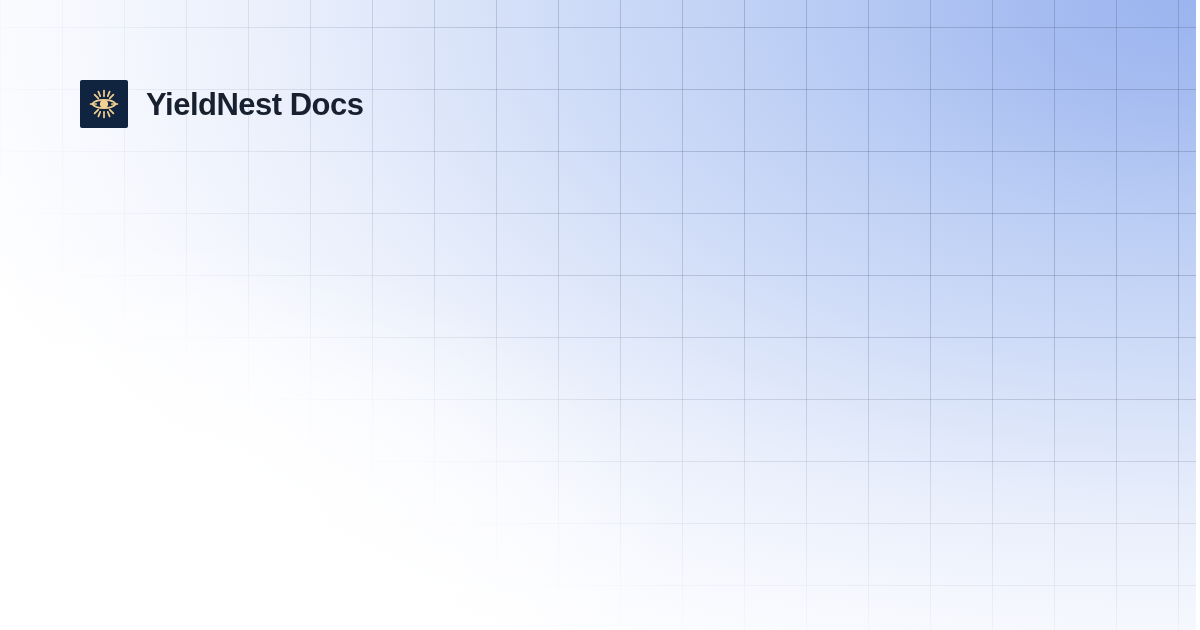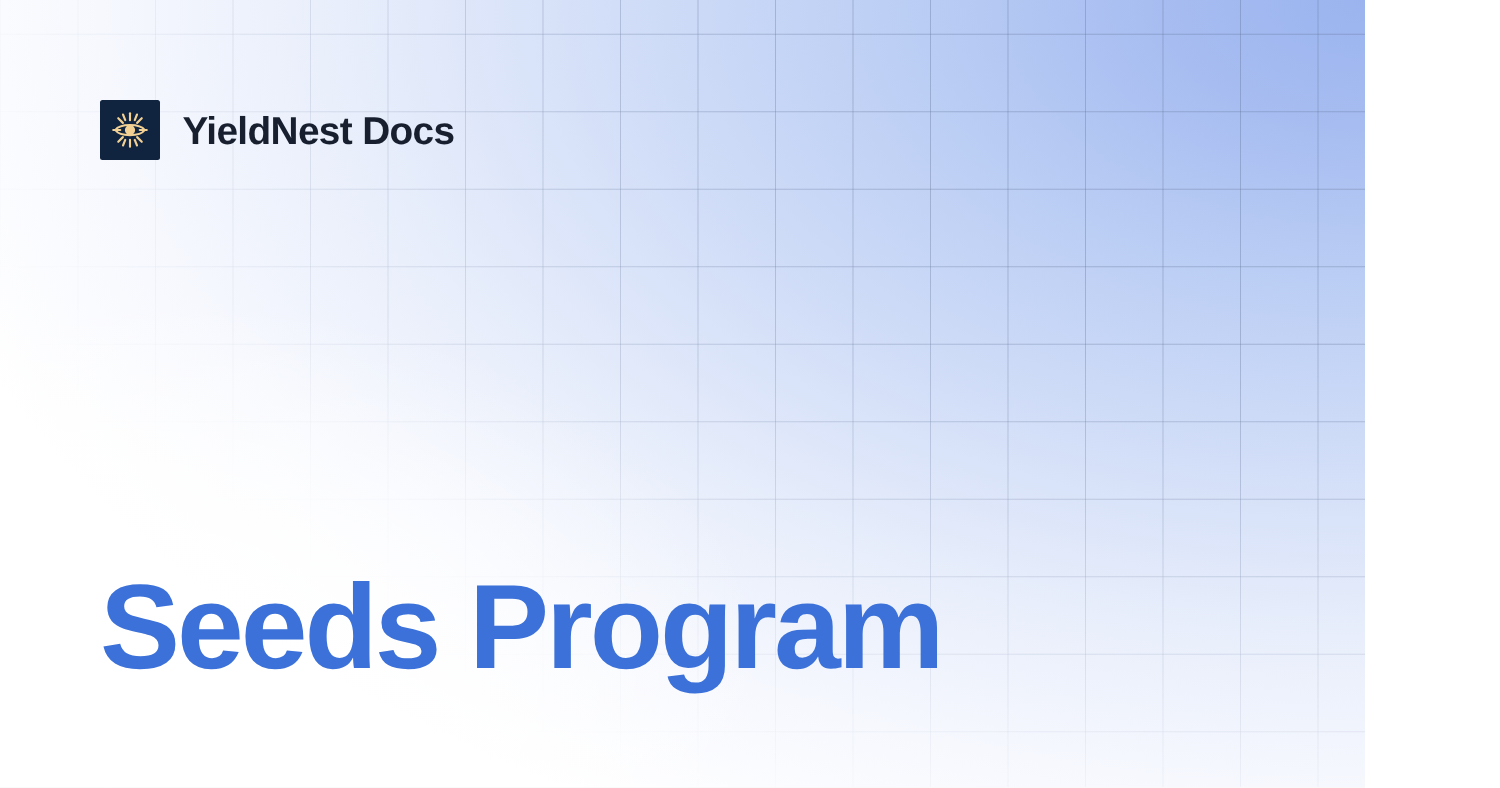--- a/index.html
+++ b/index.html
@@ -11,24 +11,24 @@
     overflow: hidden;
   }
 
   body {
     font-family: "Liberation Sans", "DejaVu Sans", sans-serif;
     background: #ffffff;
   }
 
   .og-card {
     position: relative;
-    width: 1092px;
+    width: 1196px;
     height: 630px;
     overflow: hidden;
-    background: #e5e5e5;
+    background: #86efac;
   }
 
   
 
   
   .bg-base {
     position: absolute;
     inset: 0;
     background: #ffffff;
   }
@@ -174,16 +174,15 @@
             </g>
 
             <circle cx="16" cy="16" r="4.1" fill="#f3d194"></circle>
           </svg>
         </span>
       </div>
 
       <div class="brand-name">YieldNest Docs</div>
     </div>
 
-    <h1 class="headline">Seeds Program</h1>
 
   </div>
 </div>
 
 </body></html>

